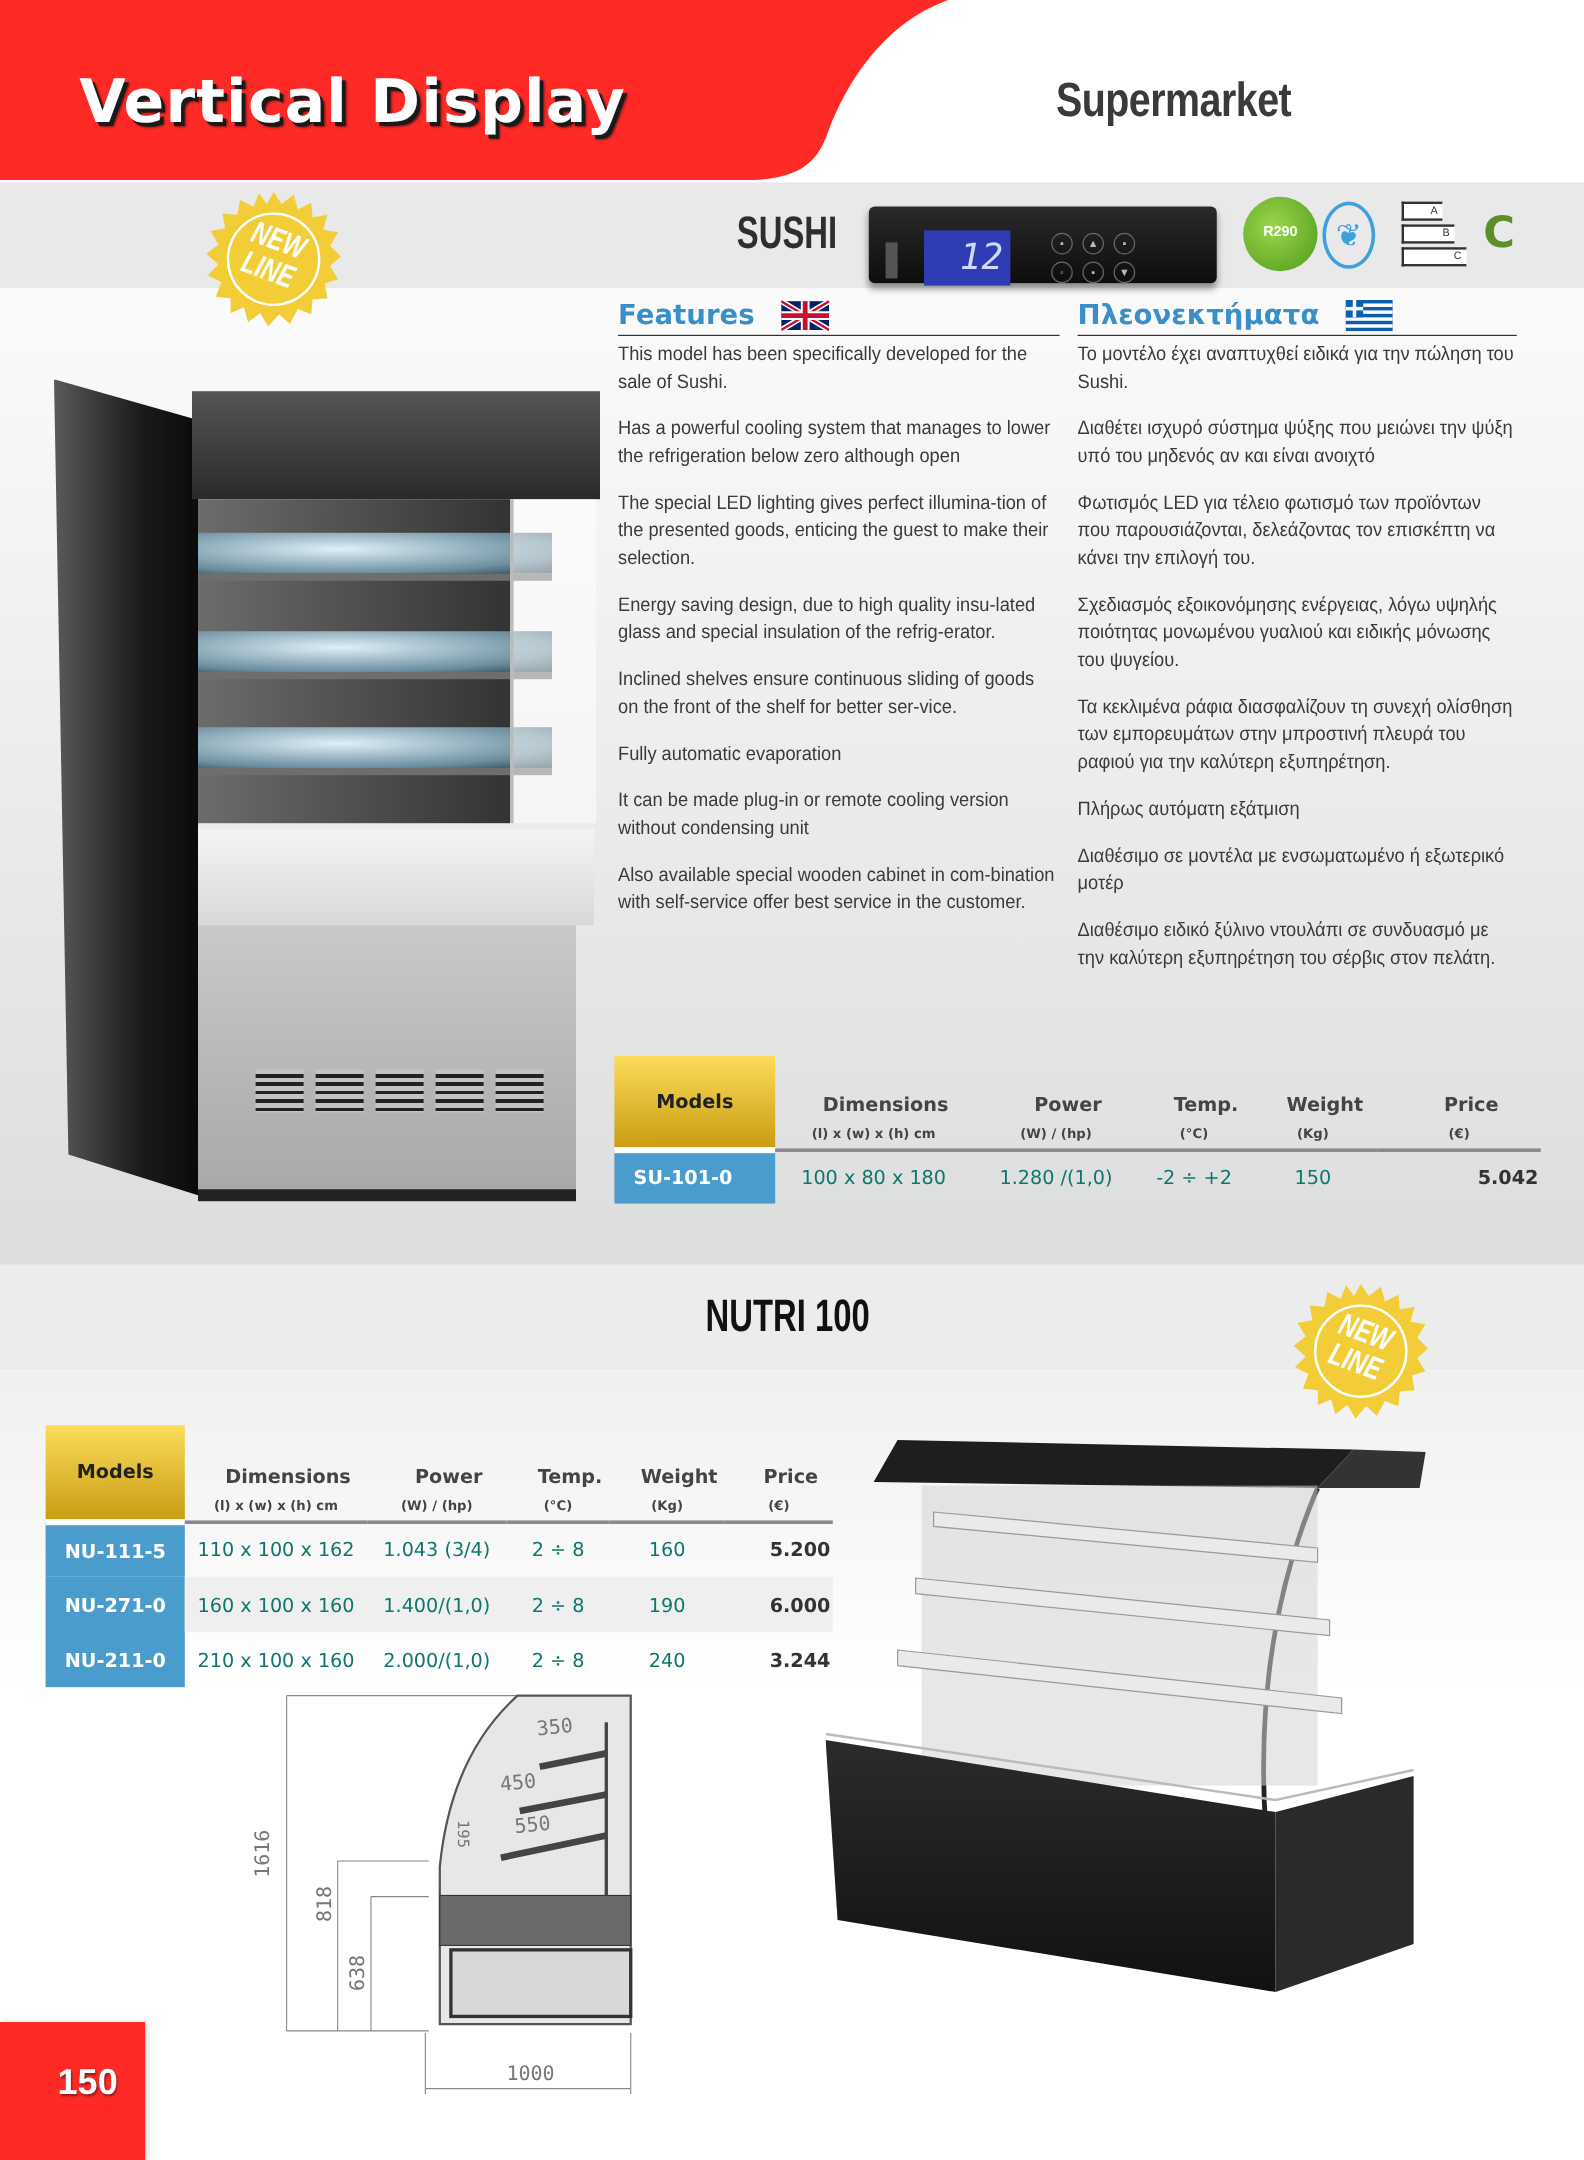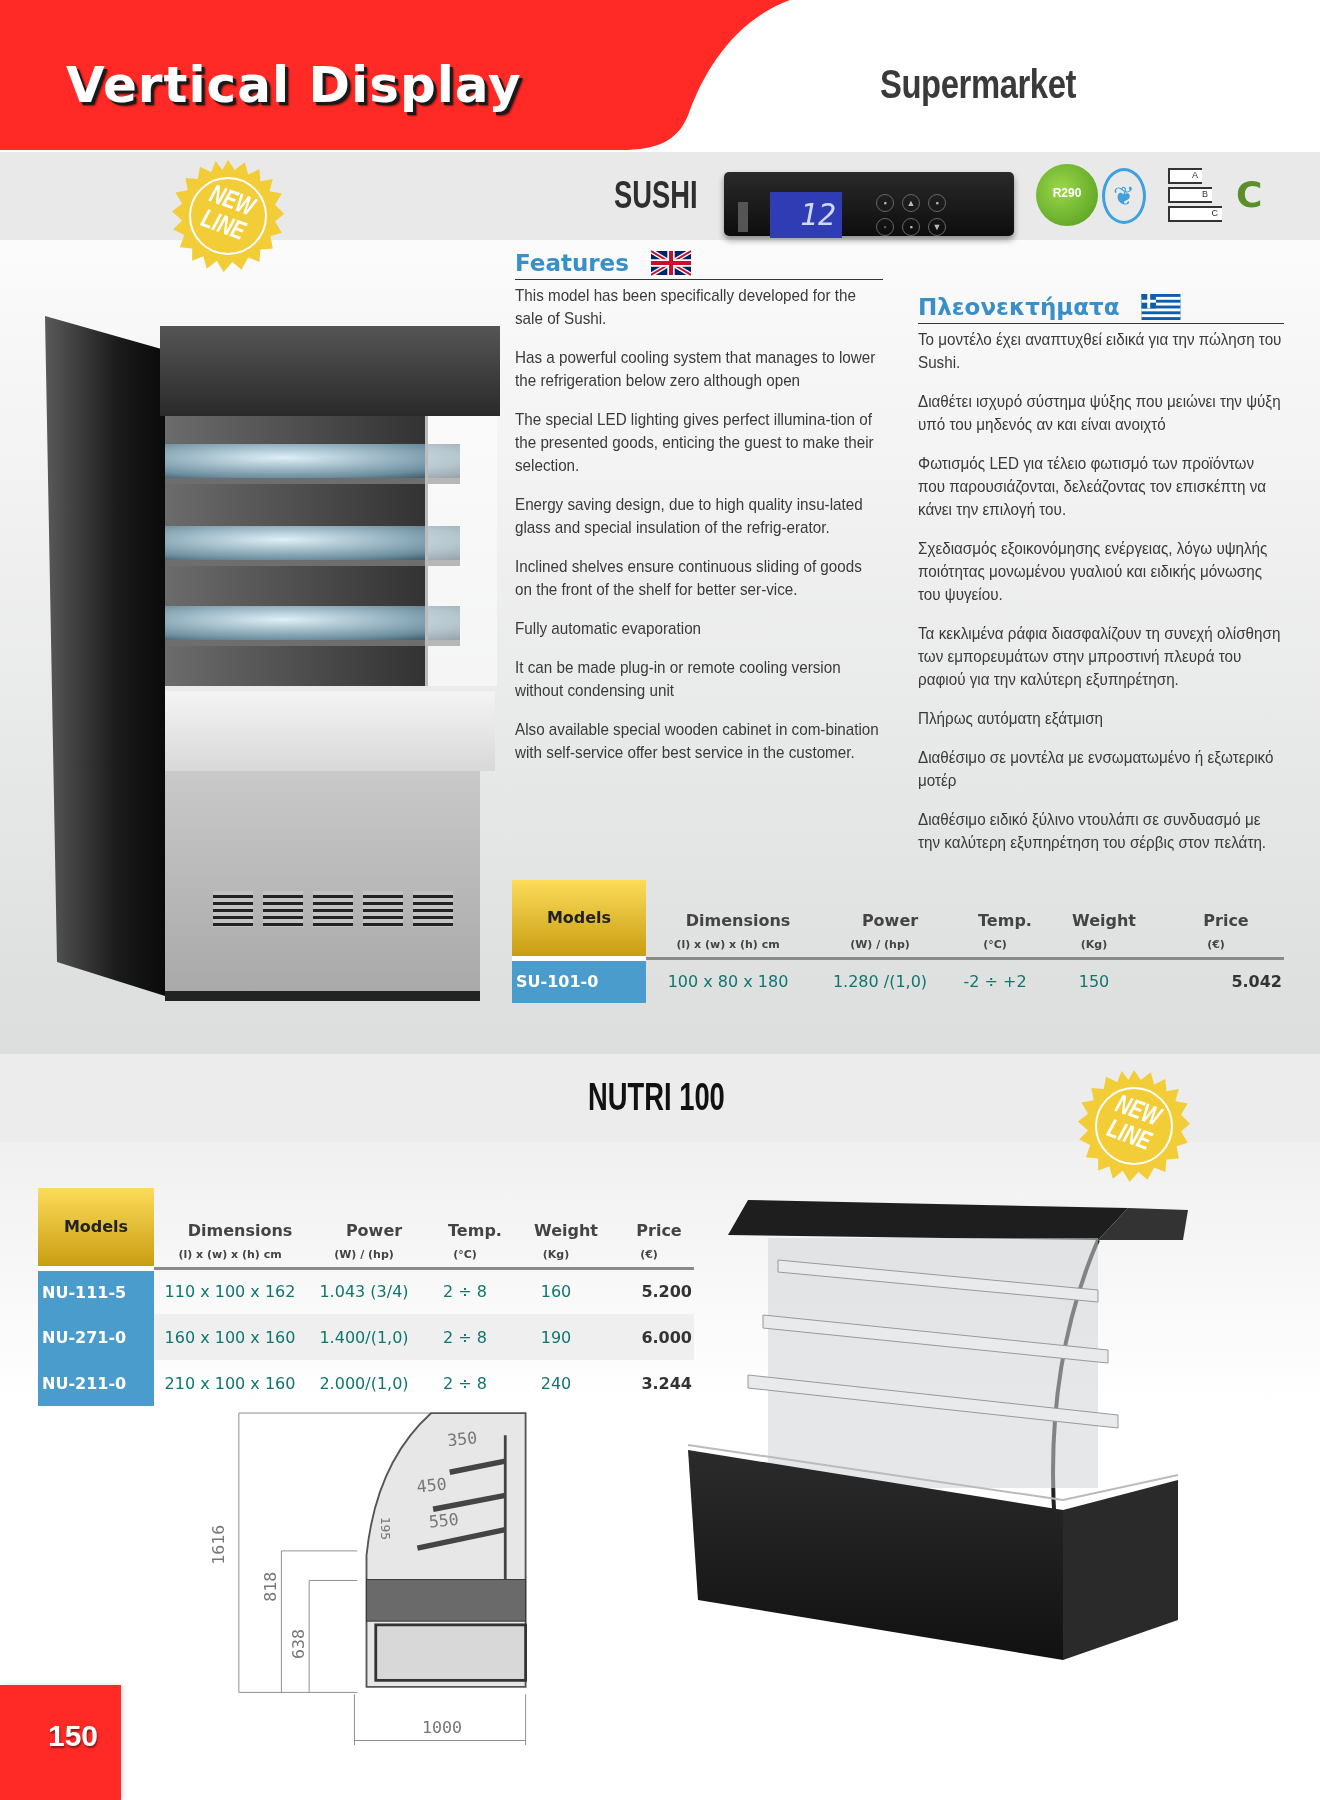--- a/index.html
+++ b/index.html
@@ -35,34 +35,34 @@
   .cab-side { position: absolute; left: 5px; top: 0; width: 120px; height: 680px; background: linear-gradient(90deg, #5a5a5a, #1b1b1b 60%, #0a0a0a); clip-path: polygon(0 0, 100% 5%, 100% 100%, 10% 95%); }
   .cab-top { position: absolute; left: 120px; top: 10px; width: 340px; height: 90px; background: linear-gradient(#555, #2a2a2a); }
   .cab-inner { position: absolute; left: 125px; top: 100px; width: 260px; height: 270px; background: linear-gradient(90deg, #6c6c6c, #333); }
   .cab-shelf { position: absolute; left: 125px; width: 295px; height: 40px; background: radial-gradient(ellipse at 40% 40%, #dff0f8, #6c8e9f 70%, #304450); border-bottom: 6px solid #6e6e6e; }
   .cab-glass { position: absolute; left: 385px; top: 100px; width: 72px; height: 270px; background: rgba(255,255,255,0.5); border-left: 3px solid #bbb; }
   .cab-base { position: absolute; left: 125px; top: 375px; width: 330px; height: 80px; background: linear-gradient(#f4f4f4, #d8d8d8); }
   .cab-front { position: absolute; left: 125px; top: 455px; width: 315px; height: 230px; background: linear-gradient(#c9c9c9, #a9a9a9); border-bottom: 10px solid #222; }
   .vent { position: absolute; top: 120px; width: 40px; height: 36px; background: repeating-linear-gradient(#c3c3c3 0 4px, #222 4px 7px); }
 
   .col-en { position: absolute; left: 515px; top: 248px; width: 368px; }
-  .col-gr { position: absolute; left: 918px; top: 248px; width: 366px; margin-top: 44px; }
+  .col-gr { position: absolute; left: 898px; top: 248px; width: 366px; }
   .col-head { display: flex; align-items: center; gap: 22px; border-bottom: 1.5px solid #333; padding-bottom: 1px; height: 32px; }
   .col-head h2 { font-family: "DejaVu Sans", sans-serif; font-size: 23px; font-weight: bold; color: #3a8fc8; }
   .flag { width: 40px; height: 26px; }
   .col-body p { font-family: "Liberation Sans", sans-serif; font-size: 16.2px; line-height: 23px; color: #3a3a3a; margin-top: 4px; margin-bottom: 16px; transform: scaleX(0.94); transform-origin: left; width: 106%; }
   .col-gr .col-body p { margin-top: 4px; }
 
   .spec { position: absolute; border-collapse: collapse; }
   .spec th, .spec td { font-family: "DejaVu Sans", sans-serif; }
   .spec .models-h { background: linear-gradient(#fcdc5a, #c99d12); color: #222; font-size: 16px; font-weight: bold; text-align: center; border-bottom: 5px solid #fff; }
   .spec .colh { vertical-align: bottom; text-align: center; color: #444; border-bottom: 3px solid #8a8a8a; padding-bottom: 6px; }
   .spec .colh .t { font-size: 16px; font-weight: bold; display: block; padding-left: 20px; }
   .spec .colh .u { font-size: 11px; font-weight: bold; display: block; margin-top: 8px; }
-  .spec .model { background: #4a9ccd; color: #fff; font-weight: bold; font-size: 16px; padding-left: 4px; text-align: left; }
+  .spec .model { background: #4a9ccd; color: #fff; font-weight: bold; font-size: 16px; padding-left: 16px; text-align: left; }
   .spec td.v { text-align: center; font-size: 16px; color: #0f766e; }
   .spec td.price { text-align: right; font-weight: bold; font-size: 16px; color: #333; padding-right: 2px; }
   .spec tr.alt td:not(.model) { background: #efefef; }
 
   .nutri-band { position: absolute; left: 0; top: 1054px; width: 1320px; height: 88px; background: #ececec; }
   .nutri-title { position: absolute; left: 588px; top: 1076px; font-family: "Liberation Sans", sans-serif; font-weight: bold; font-size: 38px; color: #111; transform: scaleX(0.72); transform-origin: left; }
   .lower-area { position: absolute; left: 0; top: 1142px; width: 1320px; height: 658px; background: linear-gradient(#f0f0f0, #ffffff 40%); }
 
   .drawing { position: absolute; left: 200px; top: 1400px; width: 370px; height: 385px; }
   .drawing svg { width: 100%; height: 100%; }

